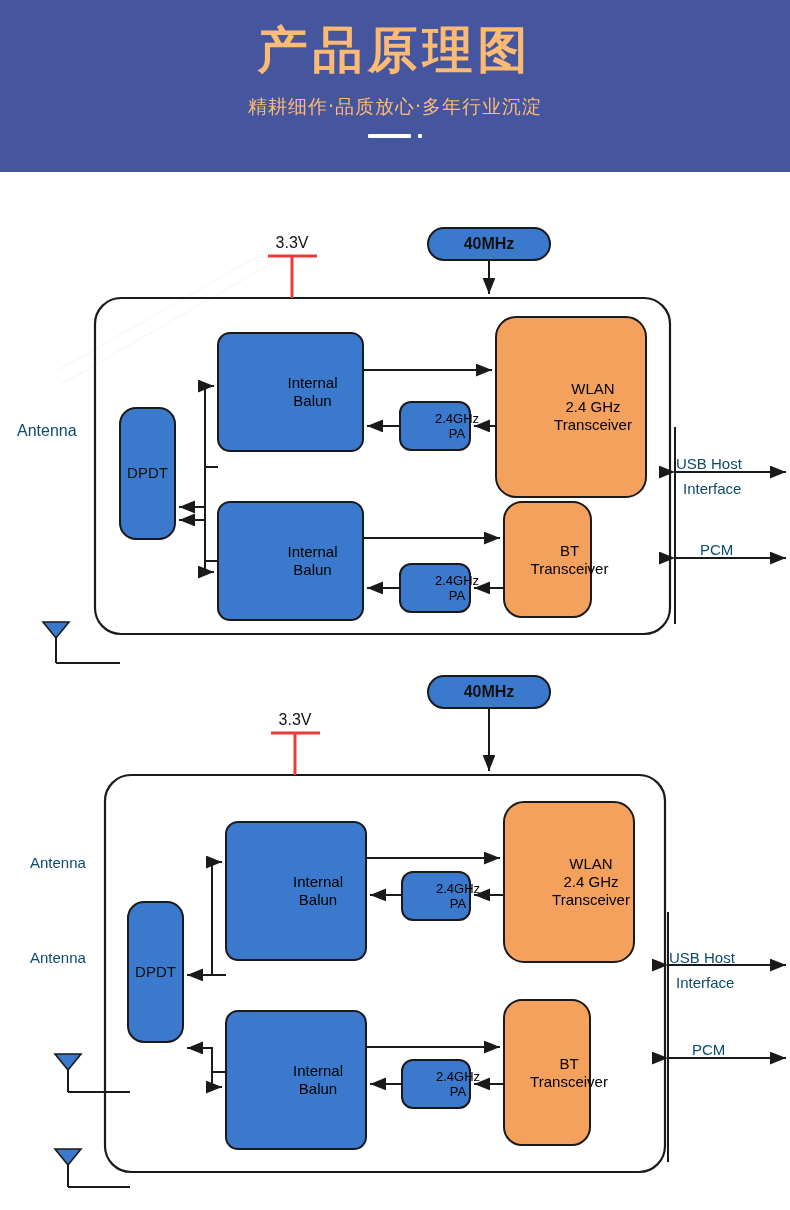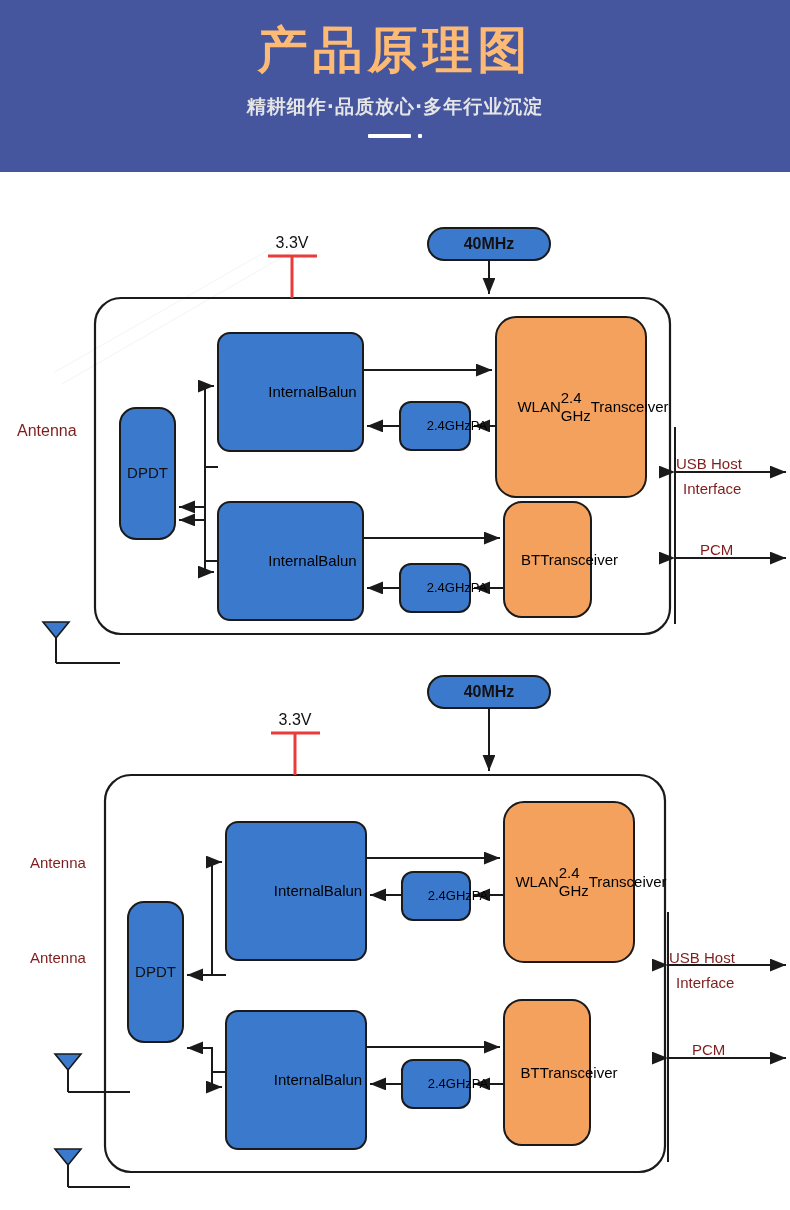--- a/index.html
+++ b/index.html
@@ -37,23 +37,23 @@
     letter-spacing: 5px;
     line-height: 1.12;
     font-family: "DejaVu Sans", "Liberation Sans", sans-serif;
   }
   .banner-sub {
     position: absolute;
     left: 0;
     top: 94px;
     width: 790px;
     text-align: center;
-    color: #e5e5e5;
+    color: #fdba74;
     font-size: 19px;
-    font-weight: bold;
+    font-weight: normal;
     letter-spacing: 1px;
     font-family: "DejaVu Sans", "Liberation Sans", sans-serif;
   }
   .banner-rule {
     position: absolute;
     left: 368px;
     top: 134px;
     width: 43px;
     height: 4px;
     background: #ffffff;
@@ -82,35 +82,35 @@
     position: absolute;
     left: 0;
     top: 0;
     display: block;
   }
 
   
   .lbl {
     position: absolute;
     font-family: "Liberation Sans", sans-serif;
-    color: #7f1d1d;
+    color: #0c4a6e;
     white-space: nowrap;
     pointer-events: none;
   }
   .lbl-c {
     position: absolute;
     font-family: "Liberation Sans", sans-serif;
     color: #111111;
     text-align: center;
     white-space: nowrap;
     pointer-events: none;
   }
   .blockstack {
     display: flex;
-    flex-direction: row;
+    flex-direction: column;
     justify-content: center;
     align-items: center;
     height: 100%;
     line-height: 1.18;
     margin-left: 44px;
   }
 </style>
 </head>
 <body>
 

